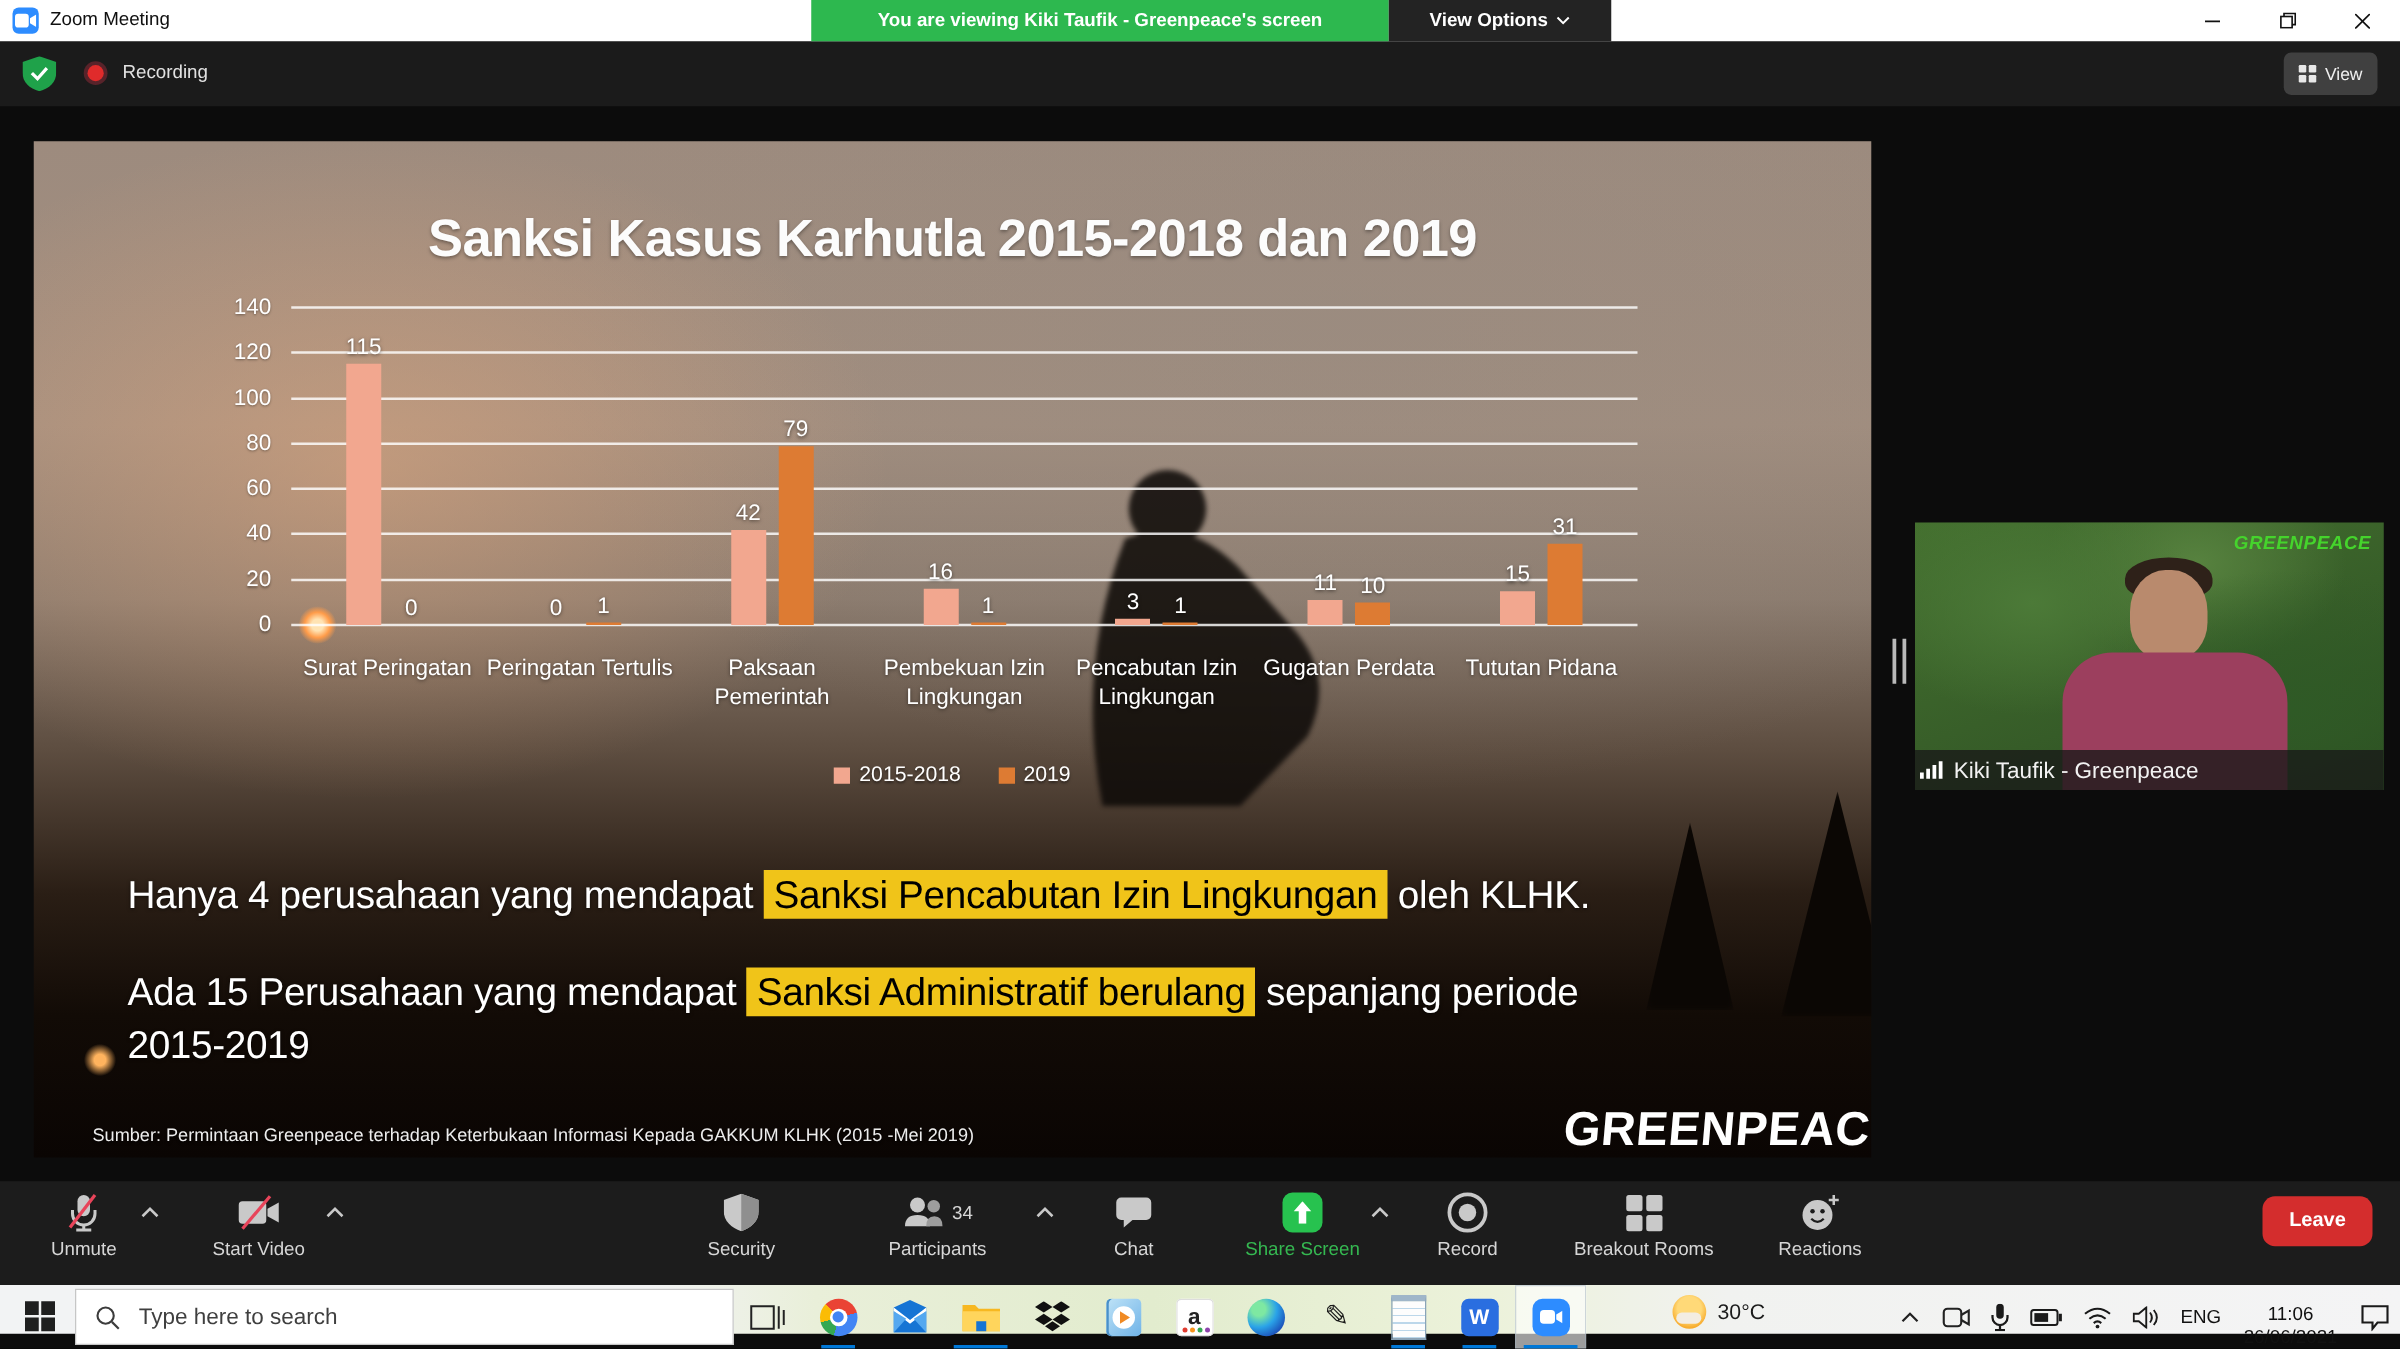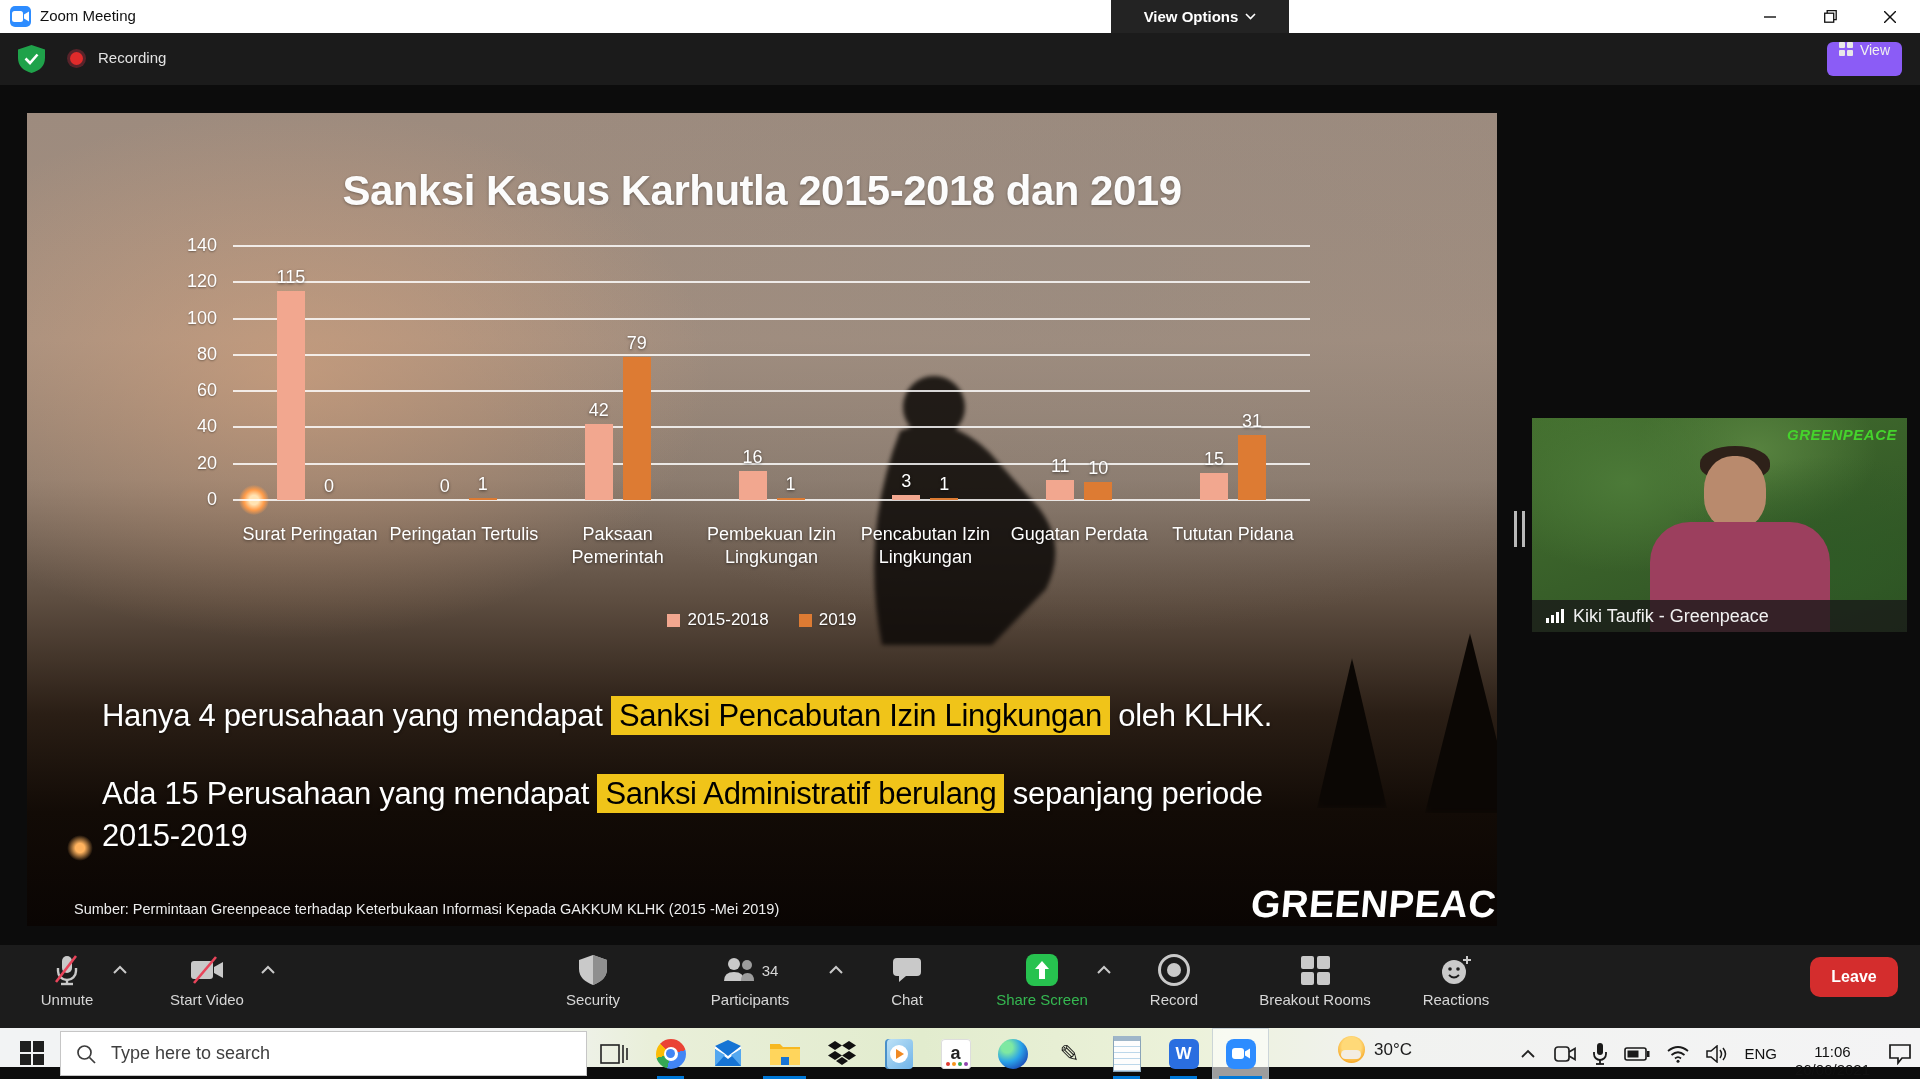--- a/index.html
+++ b/index.html
@@ -17,22 +17,22 @@
             color:#fff;font-weight:bold;font-size:15px;display:flex;align-items:center;justify-content:center;gap:7px;}
   .winbtns{position:absolute;right:0;top:0;height:33px;display:flex;}
   .winbtn{width:60px;height:33px;display:flex;align-items:center;justify-content:center;}
 
   
   .meetingbar{position:absolute;top:33px;left:0;right:0;height:52px;background:#1b1b1b;z-index:30;}
   .shield{position:absolute;left:18px;top:12px;}
   .recdot{position:absolute;left:70px;top:19px;width:13px;height:13px;border-radius:50%;
           background:#e02b2b;box-shadow:0 0 0 3px #58232a;}
   .reclabel{position:absolute;left:98px;top:16px;font-size:15px;color:#e2e2e2;}
-  .viewbtn{position:absolute;right:18px;top:9px;height:34px;padding:0 12px;background:#8b5cf6;border-radius:6px;
-           color:#f0f0f0;font-size:14px;display:flex;align-items:flex-start;gap:7px;}
+  .viewbtn{position:absolute;right:18px;top:9px;height:34px;padding:0 12px;background:#404040;border-radius:6px;
+           color:#f0f0f0;font-size:14px;display:flex;align-items:center;gap:7px;}
   .gridico{display:grid;grid-template-columns:6px 6px;grid-template-rows:6px 6px;gap:2px;}
   .gridico span{background:#e8e8e8;border-radius:1px;}
 
   
   .stage{position:absolute;top:85px;left:0;right:0;height:1074px;background:#0c0c0c;}
 
   
   .slide{position:absolute;left:27px;top:28px;width:1470px;height:813px;overflow:hidden;
          background:
            radial-gradient(600px 380px at 18% 32%,rgba(222,166,125,.55),rgba(222,166,125,0) 70%),
@@ -87,21 +87,21 @@
         radial-gradient(180px 120px at 25% 30%,#4c7a38,rgba(0,0,0,0) 75%),
         radial-gradient(220px 140px at 80% 70%,#2f5a26,rgba(0,0,0,0) 80%),
         radial-gradient(160px 110px at 60% 15%,#57823f,rgba(0,0,0,0) 75%),
         linear-gradient(160deg,#44702f,#365c28 60%,#2b4b20);}
   .tile .head{position:absolute;left:172px;top:38px;width:62px;height:72px;border-radius:46% 46% 42% 42%;background:#b98a6d;}
   .tile .hair{position:absolute;left:168px;top:28px;width:70px;height:34px;border-radius:50% 50% 40% 40%;background:#2e2119;}
   .tile .body{position:absolute;left:118px;top:104px;width:180px;height:120px;border-radius:40px 40px 0 0;background:#9c3f5e;}
   .tile-brand{position:absolute;top:8px;right:10px;font-size:15px;font-weight:800;font-style:italic;
               color:#45d42c;letter-spacing:.5px;}
   .tile-label{position:absolute;left:0;right:0;bottom:0;height:32px;background:rgba(24,24,24,.78);
-              display:flex;align-items:center;gap:9px;padding:0 14px;color:#f2f2f2;font-size:18px;}
+              display:flex;align-items:center;gap:9px;padding:0 4px;color:#f2f2f2;font-size:18px;}
   .sig{display:flex;align-items:flex-end;gap:2px;}
   .sig span{width:3px;background:#fff;}
 
   
   .controls{position:absolute;top:945px;left:0;right:0;height:83px;background:#1c1c1c;z-index:40;}
   .ctrl{position:absolute;top:9px;width:150px;transform:translateX(-50%);
         display:flex;flex-direction:column;align-items:center;gap:5px;}
   .ctrl .lbl{font-size:15px;color:#d6d6d6;white-space:nowrap;}
   .ctrl .lbl.green{color:#35b851;}
   .ctrl .icn{height:32px;display:flex;align-items:center;justify-content:center;}
@@ -163,20 +163,21 @@
 <div id="app">
 
   <div class="titlebar">
     <div class="app-ico">
       <svg width="17" height="13" viewBox="0 0 17 13">
           <rect x="0" y="1" width="11" height="11" rx="2.5" fill="#fff"></rect>
           <path d="M12 4.5 L17 1.5 V11.5 L12 8.5 Z" fill="#fff"></path>
         </svg>
     </div>
     <div class="app-title">Zoom Meeting</div>
+    <div class="banner">You are viewing Kiki Taufik - Greenpeace's screen</div>
     <div class="viewopts">
       <span>View Options</span>
       <svg width="11" height="7" viewBox="0 0 11 7">
           <polyline points="1,1 5.5,5.5 10,1" fill="none" stroke="#fff" stroke-width="1.6"></polyline>
         </svg>
     </div>
     <div class="winbtns">
       <div class="winbtn">
           <svg width="12" height="12">
             <line x1="0" y1="6" x2="12" y2="6" stroke="#111" stroke-width="1.4"></line>

